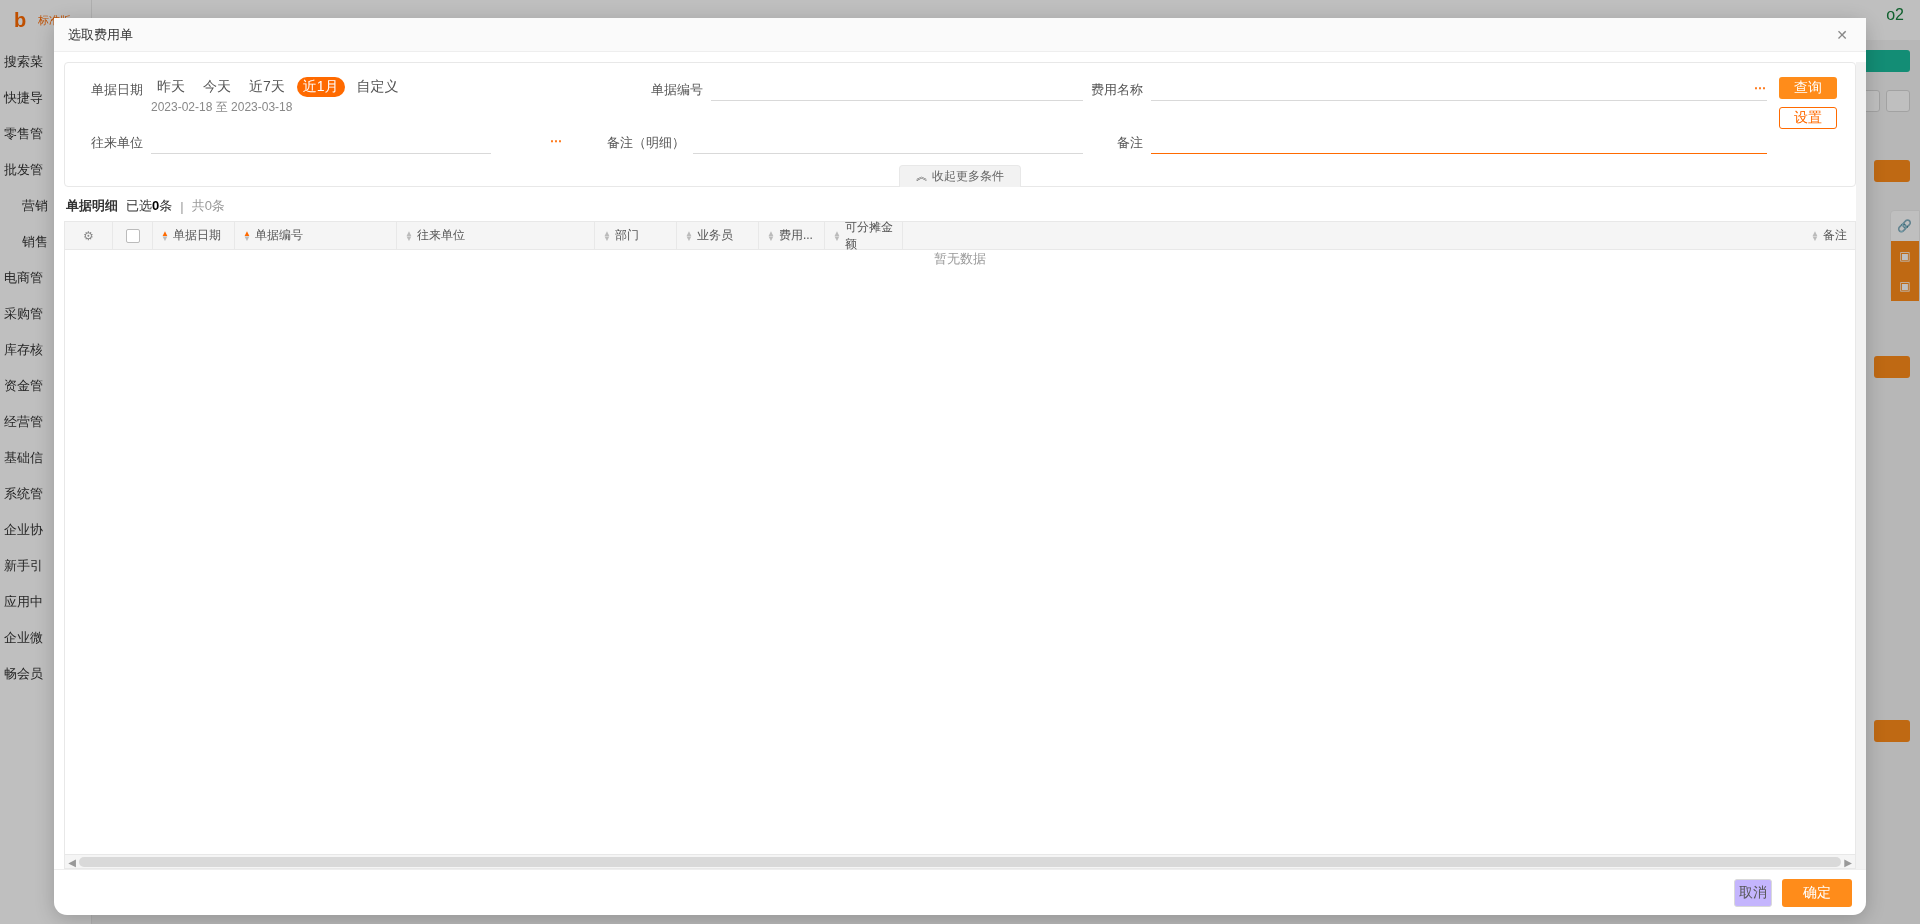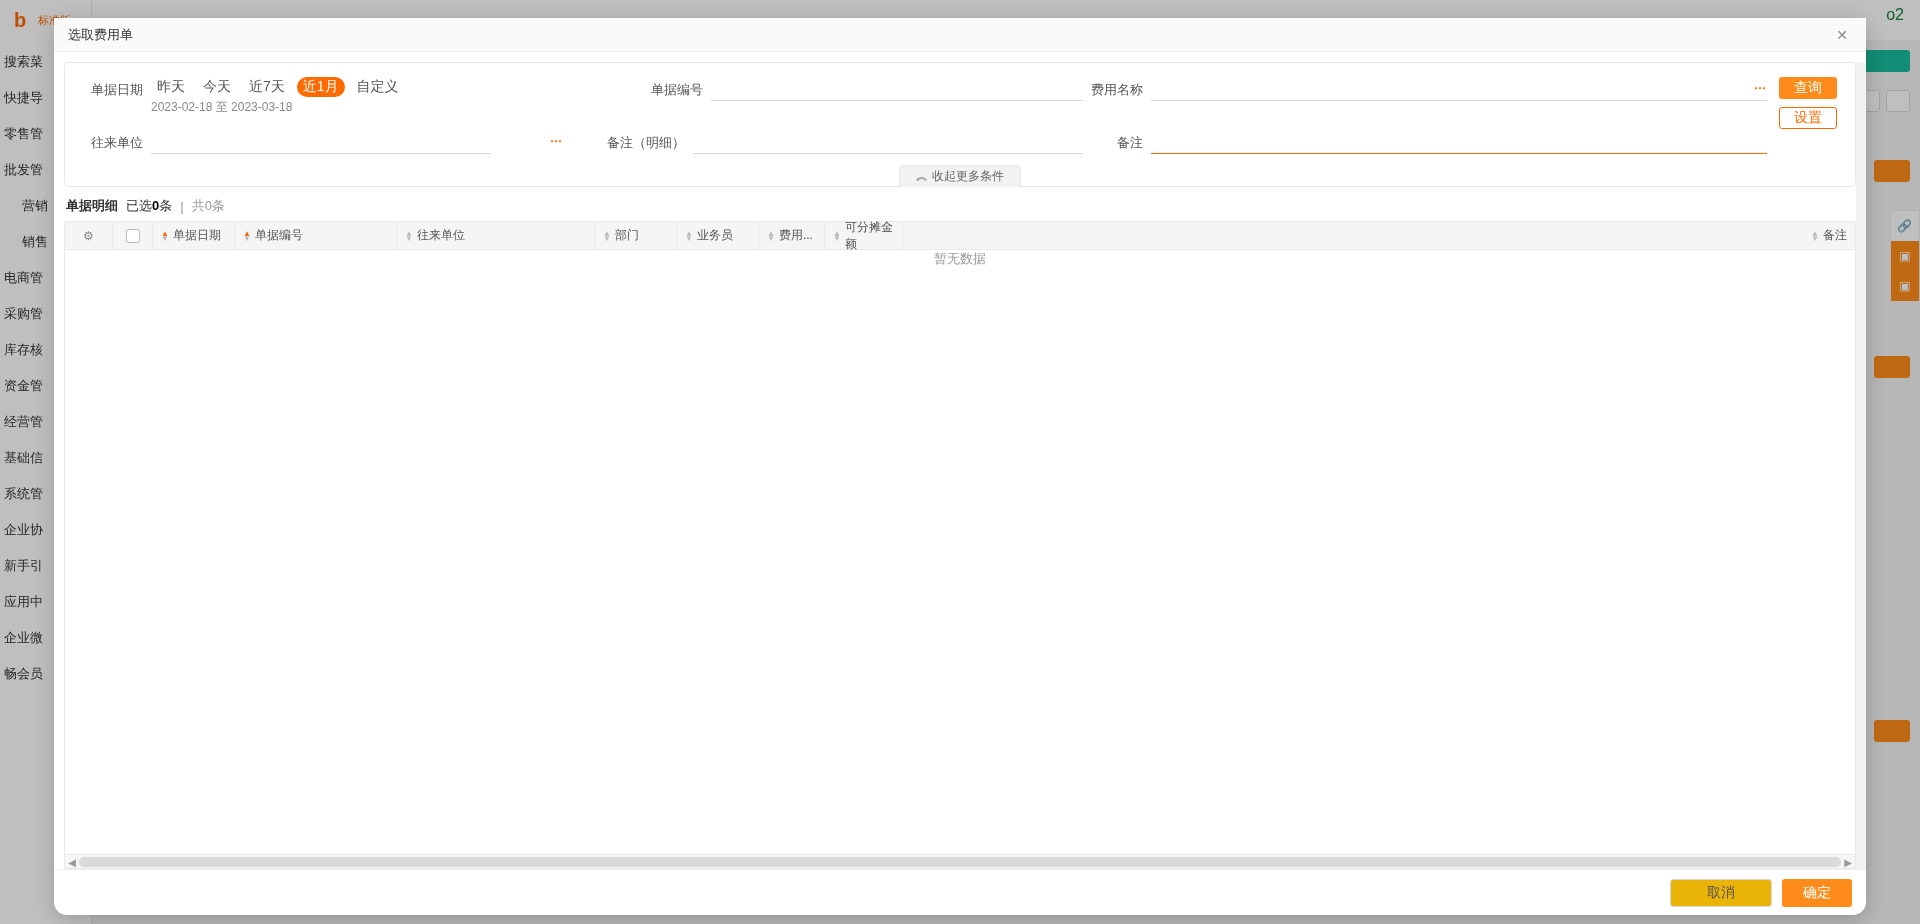--- a/index.html
+++ b/index.html
@@ -89,21 +89,21 @@
 
 .tbl-body { flex: 1; display: flex; align-items: flex-start; justify-content: center; color: #999; font-size: 13px; }
 
 .hscroll { height: 14px; background: #f5f5f5; border-top: 1px solid #e8e8e8; position: relative; }
 .hs-thumb { position: absolute; left: 14px; right: 14px; top: 2px; height: 10px; background: #d9d9d9; border-radius: 5px; }
 .hs-arr { position: absolute; top: 0; width: 14px; height: 14px; display: flex; align-items: center; justify-content: center; color: #999; font-size: 10px; }
 .hs-arr.l { left: 0; } .hs-arr.r { right: 0; }
 
 
 .modal-footer { height: 46px; border-top: 1px solid #eee; display: flex; align-items: center; justify-content: flex-end; gap: 10px; padding: 0 14px; }
-.btn-default { background: #eab308; color: #555; border: 1px solid #d9d9d9; height: 28px; padding: 0 36px; }
+.btn-default { background: #c4b5fd; color: #555; border: 1px solid #d9d9d9; height: 28px; padding: 0 4px; }
 .btn-confirm { background: #ff8c1a; color: #fff; height: 28px; padding: 0 20px; }
 
 
 .body-scroll { position: absolute; right: 0; top: 10px; bottom: 0; width: 10px; }
 .body-scroll-track { width: 100%; height: 100%; background: #f2f2f2; }
 </style>
 </head>
 <body>
 
 <div class="bg-sidebar">

